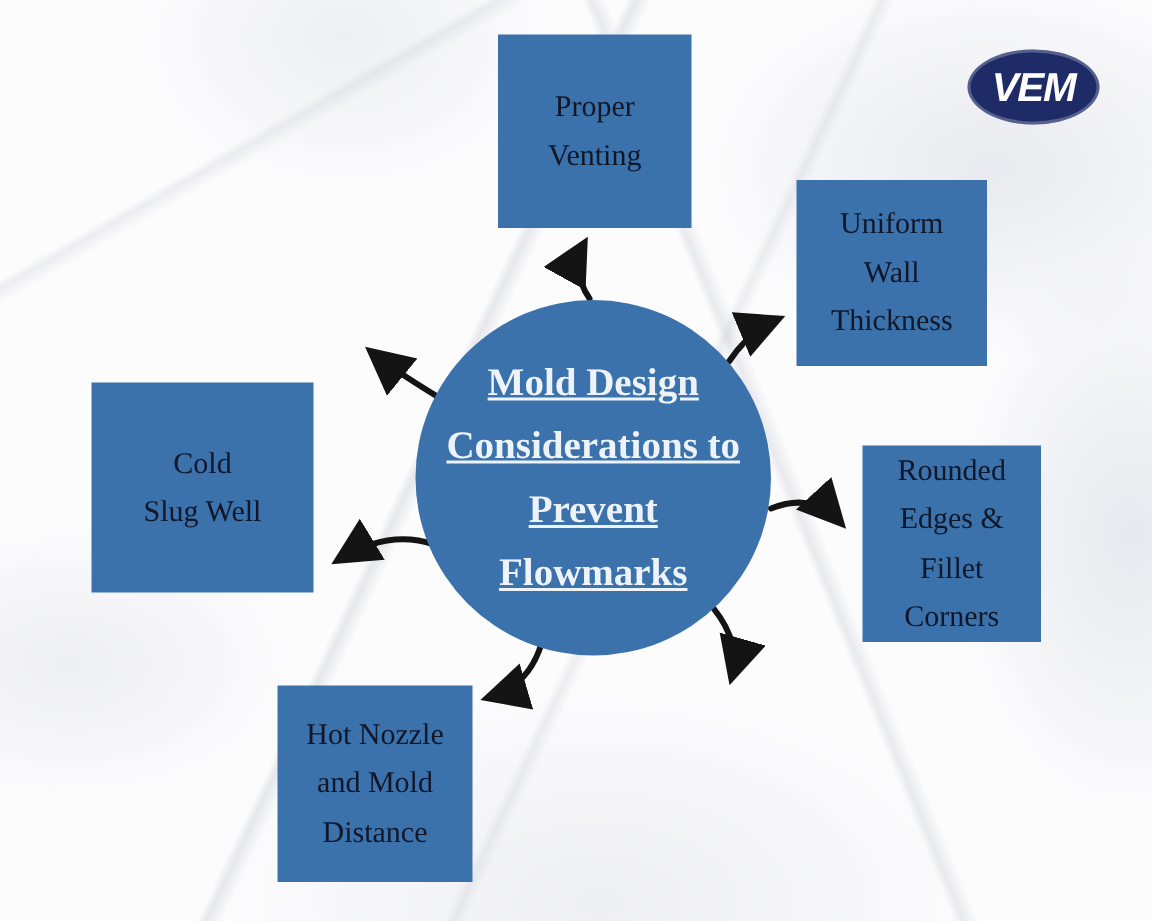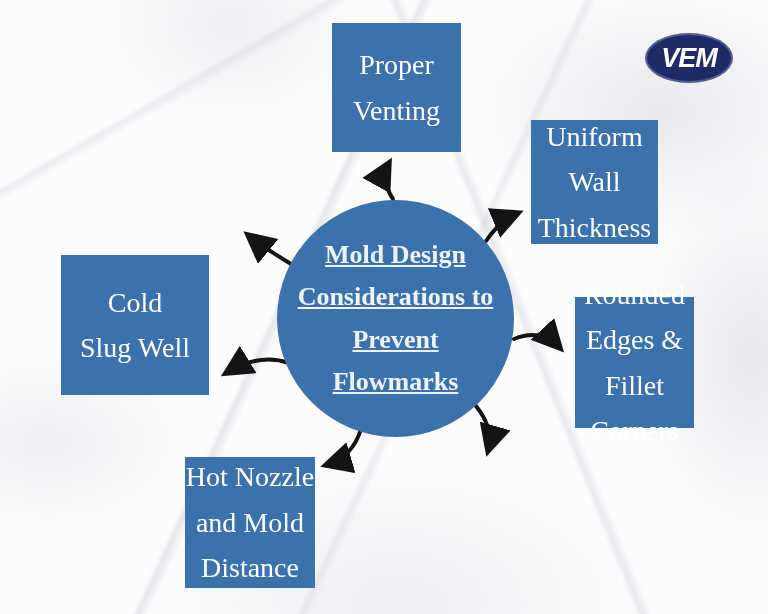--- a/index.html
+++ b/index.html
@@ -19,22 +19,22 @@
       linear-gradient(68deg, transparent 62.6%, rgba(165,168,186,0.22) 63.2%, transparent 64.2%),
       linear-gradient(150deg, transparent 17.6%, rgba(165,168,186,0.18) 18.2%, transparent 19.2%),
       #fcfcfd;
   }
   .node {
     position: absolute;
     display: flex;
     align-items: center;
     justify-content: center;
     text-align: center;
-    color: #ffffff;
-    font-size: 28px;
+    color: #0f172a;
+    font-size: 20px;
     line-height: 1.62;
     white-space: pre-line;
   }
   .n-venting   { left: 332px; top: 23px;  width: 129px; height: 129px; }
   .n-sprue     { left: 120px; top: 86px;  width: 124px; height: 130px; }
   .n-wall      { left: 531px; top: 120px; width: 127px; height: 124px; }
   .n-rounded   { left: 575px; top: 297px; width: 119px; height: 131px; }
   .n-gate      { left: 423px; top: 462px; width: 136px; height: 133px; }
   .n-nozzle    { left: 185px; top: 457px; width: 130px; height: 131px; }
   .n-coldslug  { left: 61px;  top: 255px; width: 148px; height: 140px; }

